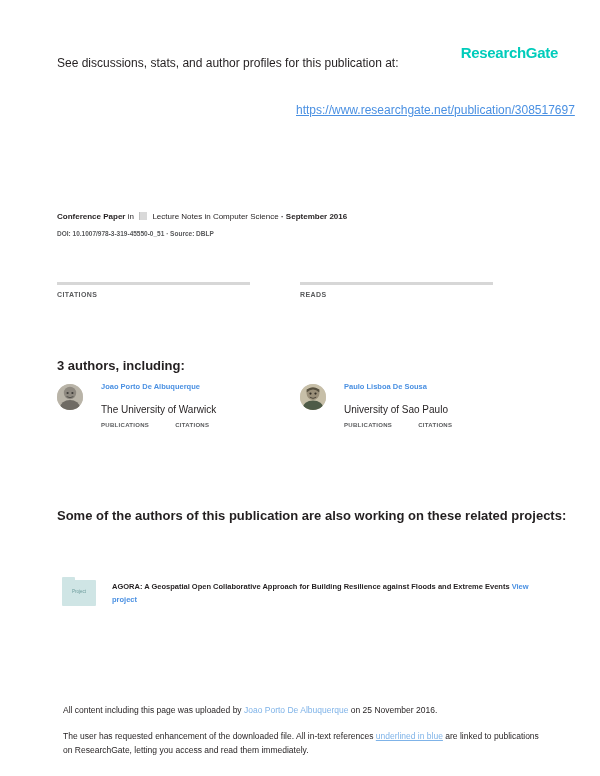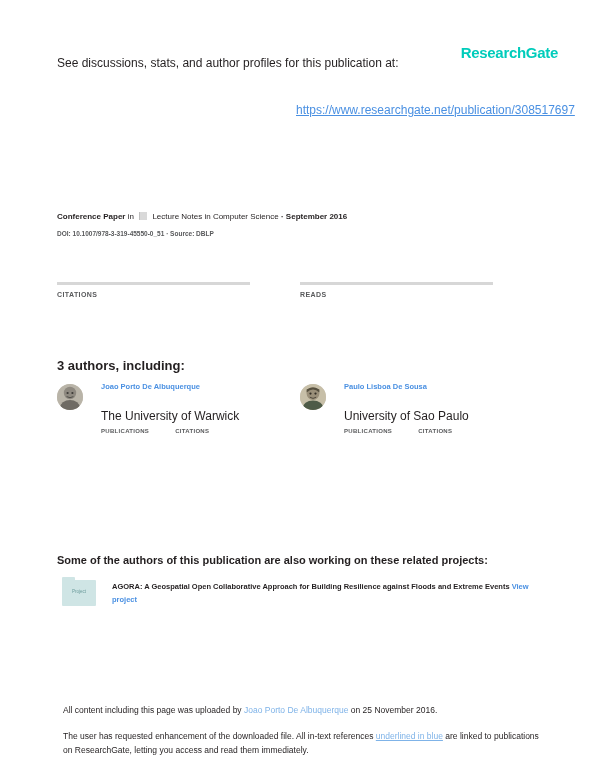--- a/index.html
+++ b/index.html
@@ -146,22 +146,22 @@
   .author-body {
     margin-left: 44px;
   }
   .author-name {
     font-size: 7.5px;
     font-weight: bold;
     color: #4a90e2;
     line-height: 10px;
   }
   .author-affil {
-    margin-top: 19px;
-    font-size: 12px;
+    margin-top: 13px;
+    font-size: 10px;
     color: #231f20;
     line-height: 10px;
   }
   .author-stats {
     margin-top: 7px;
     display: flex;
     gap: 26px;
   }
   .astat-label {
     font-size: 6px;
@@ -173,24 +173,23 @@
     margin-top: 2px;
     font-size: 9px;
     color: #231f20;
   }
 
   
   .projects-head {
     position: absolute;
     top: 508px;
     left: 57px;
-    font-size: 11px;
-    font-weight: bold;
-    color: #231f20;
-    margin-top: 46px;
+    font-size: 13px;
+    font-weight: bold;
+    color: #231f20;
   }
 
   .project {
     position: absolute;
     left: 57px;
     right: 50px;
   }
   .project-0 { top: 537px; }
   .project-1 { top: 580px; }
 

